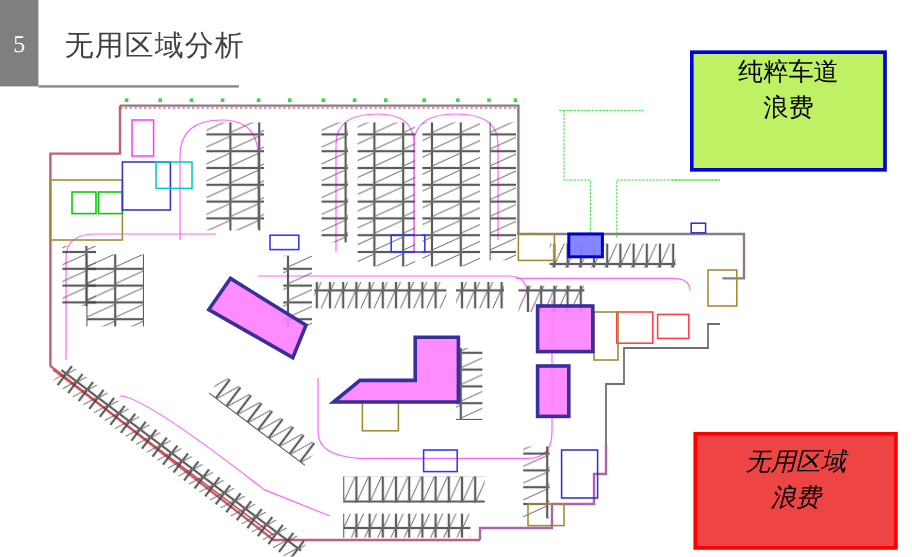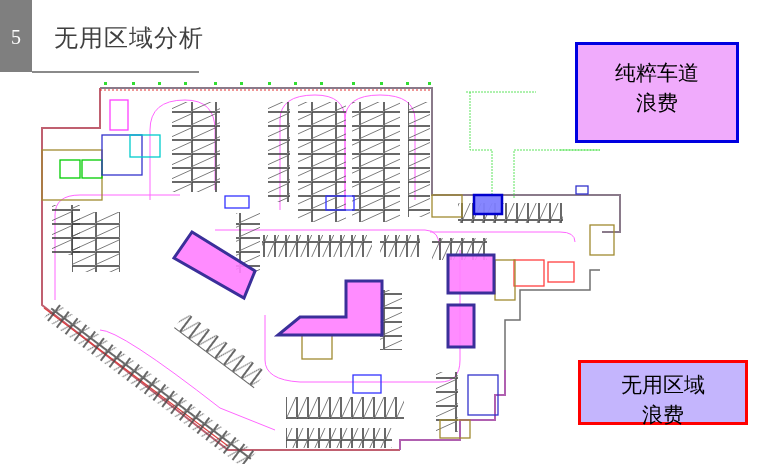--- a/index.html
+++ b/index.html
@@ -7,24 +7,24 @@
          font-family: "DejaVu Serif", "Liberation Serif", serif; }
   .num-block { position:absolute; left:0; top:0; width:32px; height:72px; background:#7f7f7f; }
   .num { position:absolute; left:0; top:26px; width:32px; text-align:center; color:#ffffff;
          font-size:20px; font-family:"Liberation Serif", "DejaVu Serif", serif; }
   .title { position:absolute; left:54px; top:22px; font-size:24px; color:#404040;
            letter-spacing:1px; font-family:"DejaVu Sans", sans-serif; }
   .title-rule { position:absolute; left:32px; top:71px; width:167px; height:2px; background:#8a8a8a; }
   .plan { position:absolute; left:0; top:0; width:760px; height:464px; }
   .callout { position:absolute; box-sizing:border-box; text-align:center; color:#000000;
              font-family:"DejaVu Sans", sans-serif; line-height:30px; font-size:21px; }
-  .callout.blue { left:575px; top:42px; width:164px; height:101px; background:#f0abfc;
-                  border:3px solid #0000e0; padding-top:13px; }
-  .callout.pink { left:578px; top:360px; width:170px; height:65px; background:#c4b5fd;
-                  border:3px solid #ff0000; padding-top:7px; }
+  .callout.blue { left:575px; top:42px; width:164px; height:101px; background:#bef264;
+                  border:3px solid #0000e0; padding-top:0; }
+  .callout.pink { left:578px; top:360px; width:170px; height:98px; background:#ef4444;
+                  border:3px solid #ff0000; padding-top:7px;font-style:italic; }
   .callout span { display:block; }
 </style>
 </head>
 <body>
 
 <div class="num-block">
   <div class="num">5</div>
 </div>
 <div class="title">无用区域分析</div>
 <div class="title-rule"></div>

